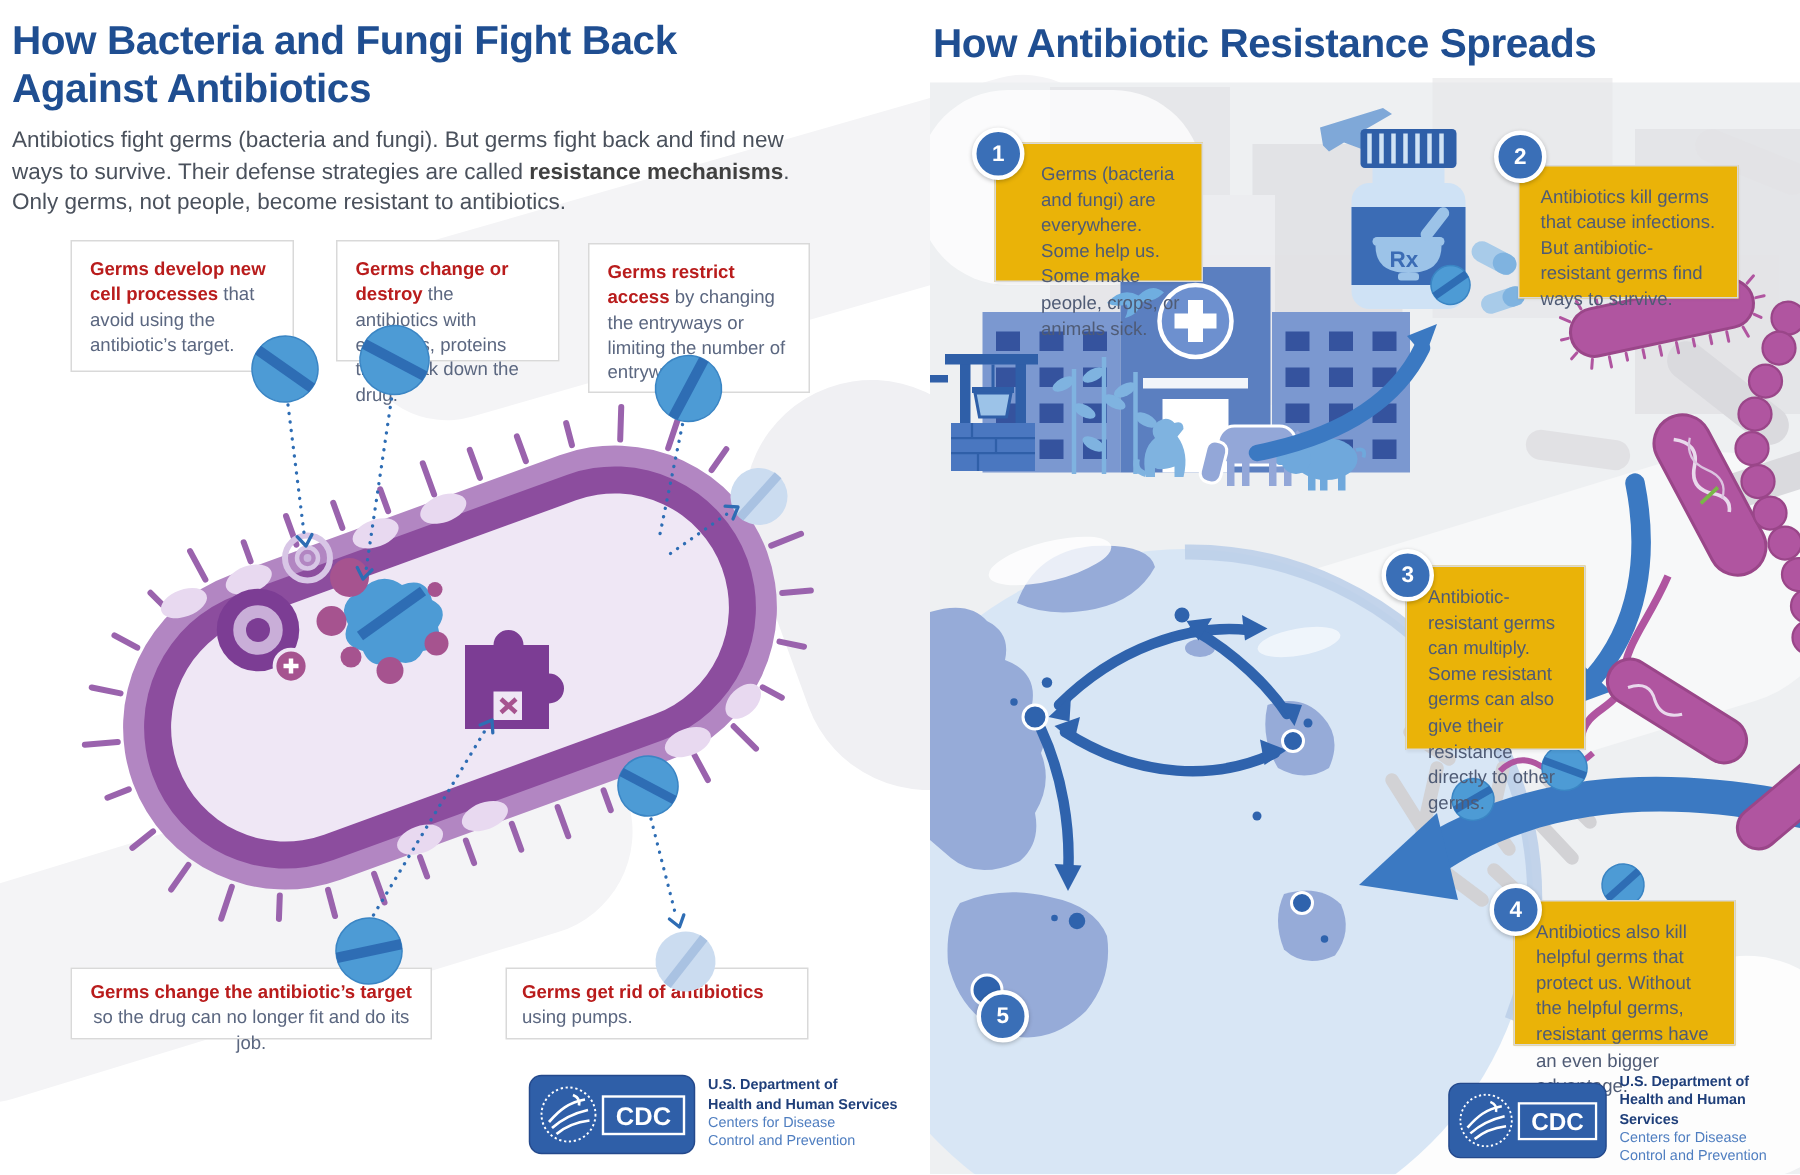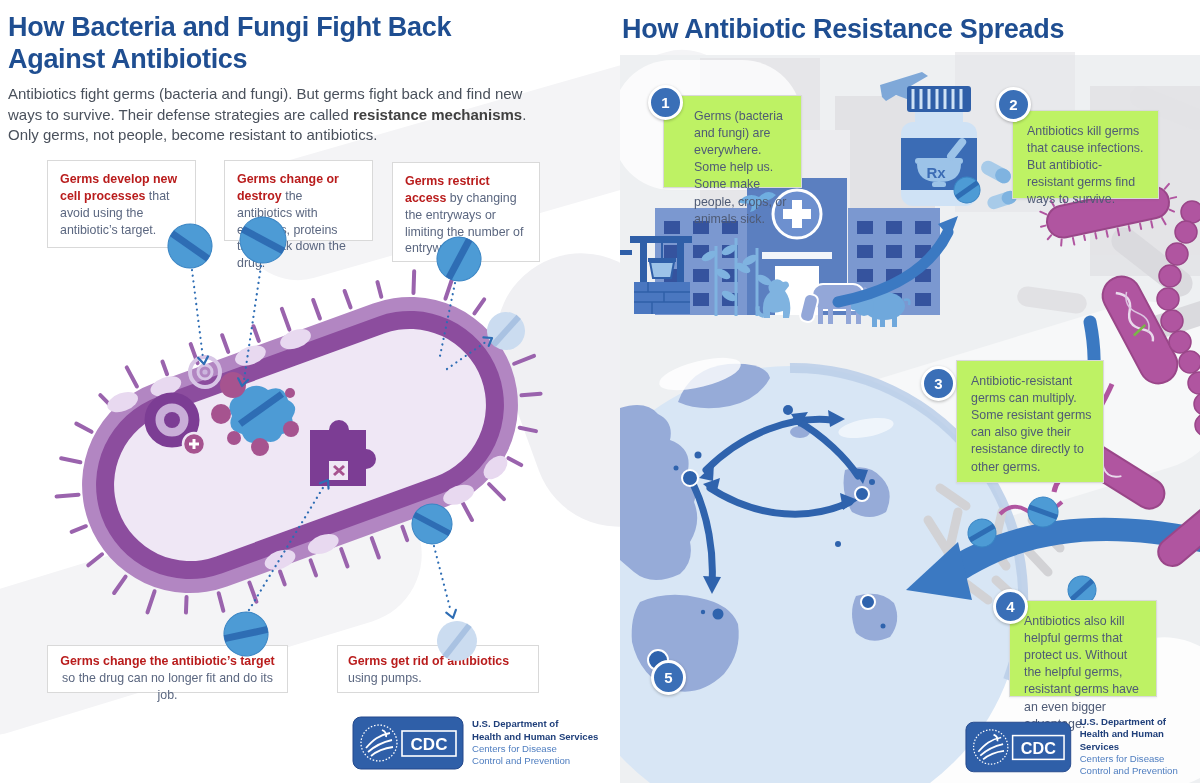--- a/index.html
+++ b/index.html
@@ -9,21 +9,21 @@
   
   .swirl{position:absolute;border-radius:999px;}
   
   .h-title{color:#1f4e91;font-weight:800;font-size:27px;line-height:1.18;letter-spacing:-.3px;}
   .intro{color:#4a515c;font-size:15px;line-height:1.38;}
   .intro b{color:#404040;}
   
   .box{position:absolute;background:#fff;border:1px solid #d9d9d9;
        font-size:12.4px;line-height:1.36;color:#5b6780;padding:10px 12px;box-sizing:border-box;}
   .box .lead{font-weight:bold;color:#b91c1c;}
-  .step{position:absolute;background:#bef264;border:1px solid #d9d9d9;
+  .step{position:absolute;background:#eab308;border:1px solid #d9d9d9;
         font-size:12.4px;line-height:1.38;color:#4f5b75;padding:12px 10px 10px 14px;
         box-sizing:border-box;z-index:2;box-shadow:0 1px 2px rgba(0,0,0,.06);}
   .badge{position:absolute;width:29px;height:29px;border-radius:50%;background:#3a6fb7;
          border:3px solid #fff;color:#fff;font-weight:800;font-size:15px;
          display:flex;align-items:center;justify-content:center;z-index:3;
          box-shadow:0 1px 3px rgba(0,0,0,.25);}
   
   .footer{position:absolute;display:flex;align-items:center;z-index:4;}
   .f-text{margin-left:8px;font-size:9.6px;line-height:1.28;}
   .f-text .b{font-weight:bold;color:#1f3f7a;}
@@ -548,21 +548,21 @@
   </svg>
 
   <div class="step" style="left:663px;top:95px;width:139px;height:93px;padding-left:30px;">
     <span>Germs (bacteria and fungi) are everywhere. Some help us. Some make people, crops, or animals sick.</span></div>
   <div class="badge" style="left:648px;top:85px;">1</div>
 
   <div class="step" style="left:1012px;top:110px;width:147px;height:89px;">
     <span>Antibiotics kill germs that cause infections. But antibiotic-resistant germs find ways to survive.</span></div>
   <div class="badge" style="left:996px;top:87px;">2</div>
 
-  <div class="step" style="left:937px;top:360px;width:148px;height:123px;margin-left:19px;">
+  <div class="step" style="left:937px;top:377px;width:120px;height:123px;">
     <span>Antibiotic-resistant germs can multiply. Some resistant germs can also give their resistance directly to other germs.</span></div>
   <div class="badge" style="left:921px;top:366px;">3</div>
 
   <div class="step" style="left:1009px;top:600px;width:148px;height:97px;">
     <span>Antibiotics also kill helpful germs that protect us. Without the helpful germs, resistant germs have an even bigger advantage.</span></div>
   <div class="badge" style="left:993px;top:589px;">4</div>
 
   <div class="badge" style="left:651px;top:660px;">5</div>
 
   <div class="footer" style="left:965px;top:716px;">

